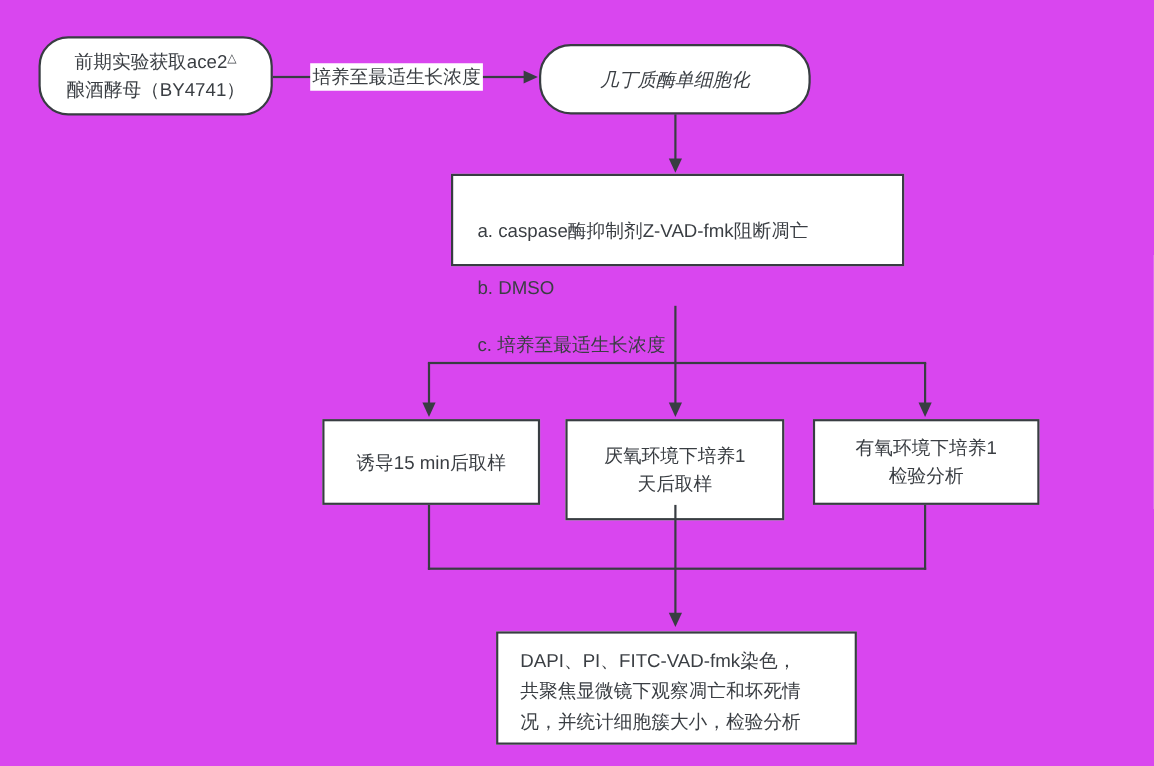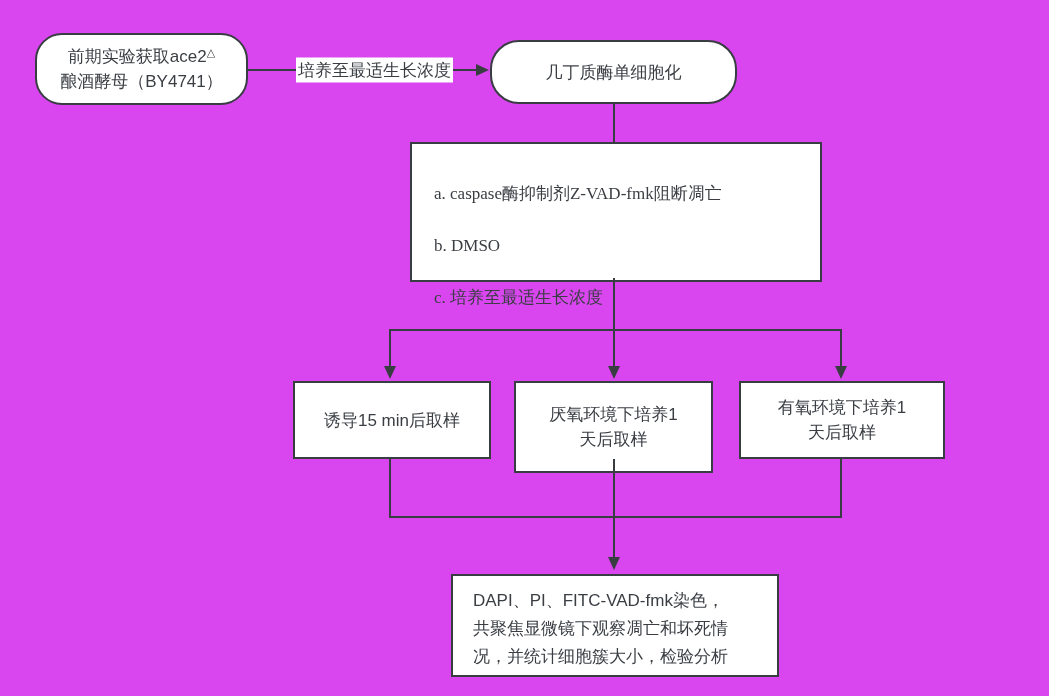--- a/index.html
+++ b/index.html
@@ -49,30 +49,30 @@
 <body>
 
 <div class="canvas">
 
   <div class="node rounded" style="left:35px;top:33px;width:213px;height:72px;">
     <div class="txt"><span>前期实验获取ace2</span><sup class="delta">△</sup><br><span>酿酒酵母（BY4741）</span></div>
   </div>
 
   <div class="line hline" style="left:248px;top:69px;width:229px;"></div>
   <div class="arrow-right" style="left:476px;top:64px;"></div>
-  <div class="edge-label" style="left:296px;top:70px;">培养至最适生长浓度</div>
+  <div class="edge-label" style="left:282px;top:70px;">培养至最适生长浓度</div>
 
-  <div class="node rounded" style="left:490px;top:40px;width:247px;height:64px;border-radius:29px;">
+  <div class="node rounded" style="left:490px;top:40px;width:247px;height:64px;border-radius:29px;font-style:italic;">
     <div class="txt">几丁质酶单细胞化</div>
   </div>
 
   <div class="line vline" style="left:613px;top:104px;height:41px;"></div>
   <div class="arrow-down" style="left:608px;top:144px;"></div>
 
-  <div class="node left-align" style="left:410px;top:142px;width:412px;height:140px;align-items:flex-start;font-family:Liberation Serif, serif;">
+  <div class="node left-align" style="left:410px;top:158px;width:412px;height:84px;align-items:flex-start;">
     <div class="list-txt">
       <span>a. caspase酶抑制剂Z-VAD-fmk阻断凋亡</span>
       <span>b. DMSO</span>
       <span>c. 培养至最适生长浓度</span>
     </div>
   </div>
 
   <div class="line vline" style="left:613px;top:278px;height:52px;"></div>
   <div class="line hline" style="left:389px;top:329px;width:453px;"></div>
 
@@ -89,21 +89,21 @@
     <div class="txt">诱导15 min后取样</div>
   </div>
 
   <div class="node" style="left:514px;top:381px;width:199px;height:92px;">
     <div class="txt">厌氧环境下培养1
 天后取样</div>
   </div>
 
   <div class="node" style="left:739px;top:381px;width:206px;height:78px;">
     <div class="txt">有氧环境下培养1
-天后取样</div>
+检验分析</div>
   </div>
 
   <div class="line vline" style="left:389px;top:459px;height:59px;"></div>
   <div class="line vline" style="left:840px;top:459px;height:59px;"></div>
   <div class="line hline" style="left:389px;top:516px;width:453px;"></div>
   <div class="line vline" style="left:613px;top:459px;height:99px;"></div>
   <div class="arrow-down" style="left:608px;top:557px;"></div>
 
   <div class="node" style="left:451px;top:574px;width:328px;height:103px;align-items:flex-start;">
     <div class="analysis-txt">DAPI、PI、FITC-VAD-fmk染色，

